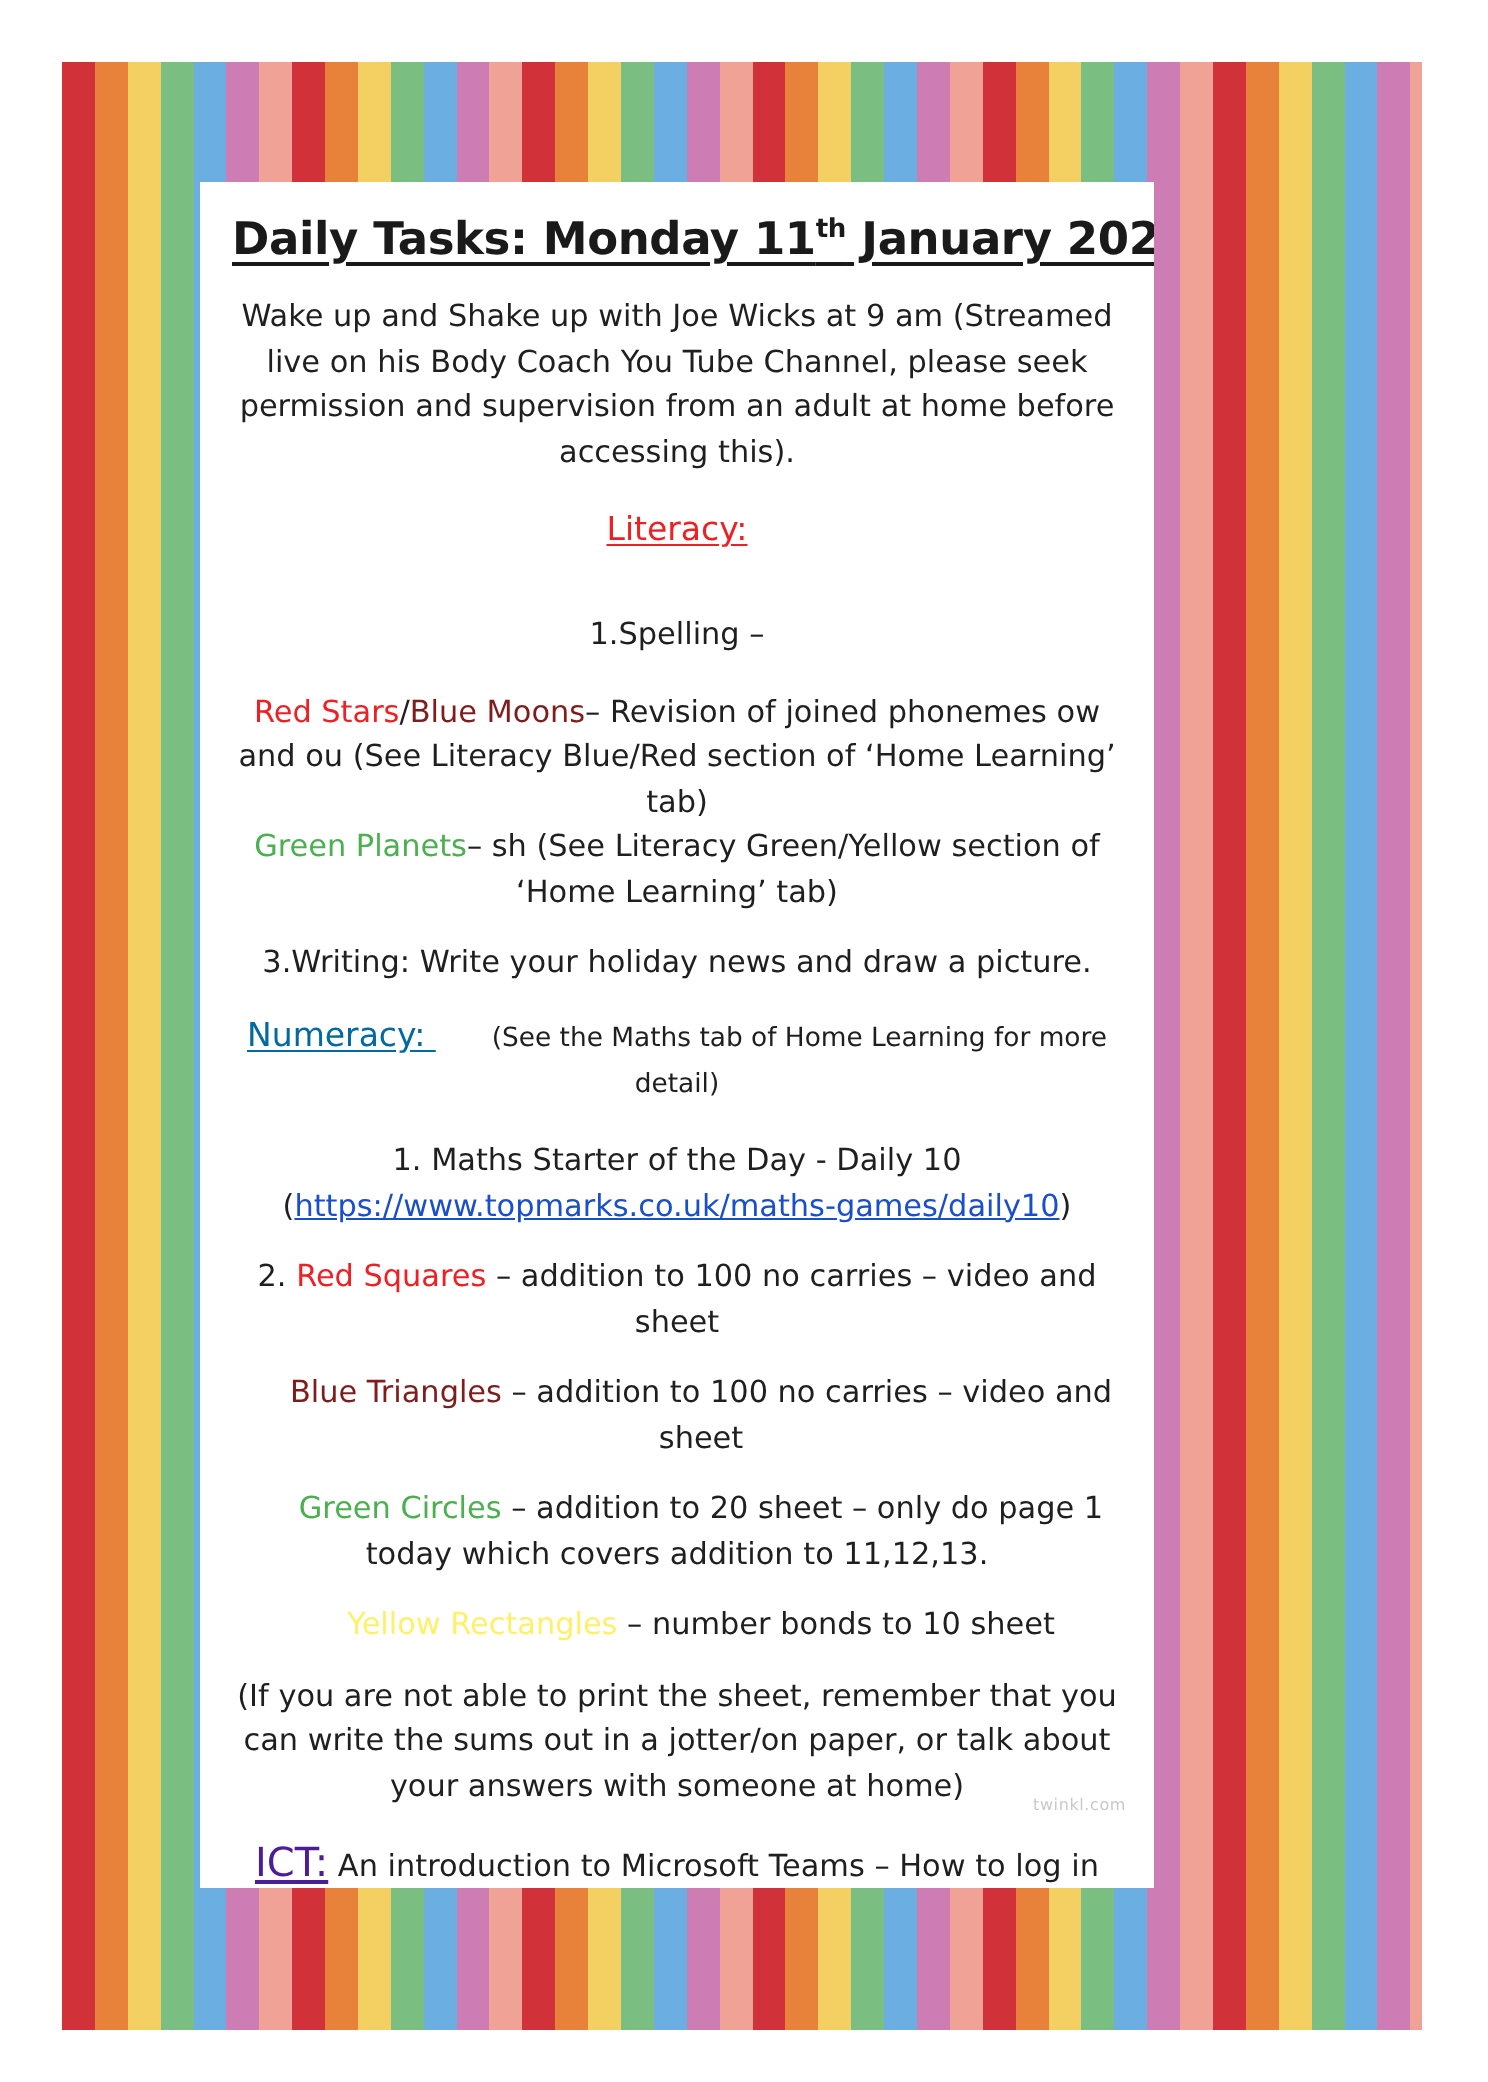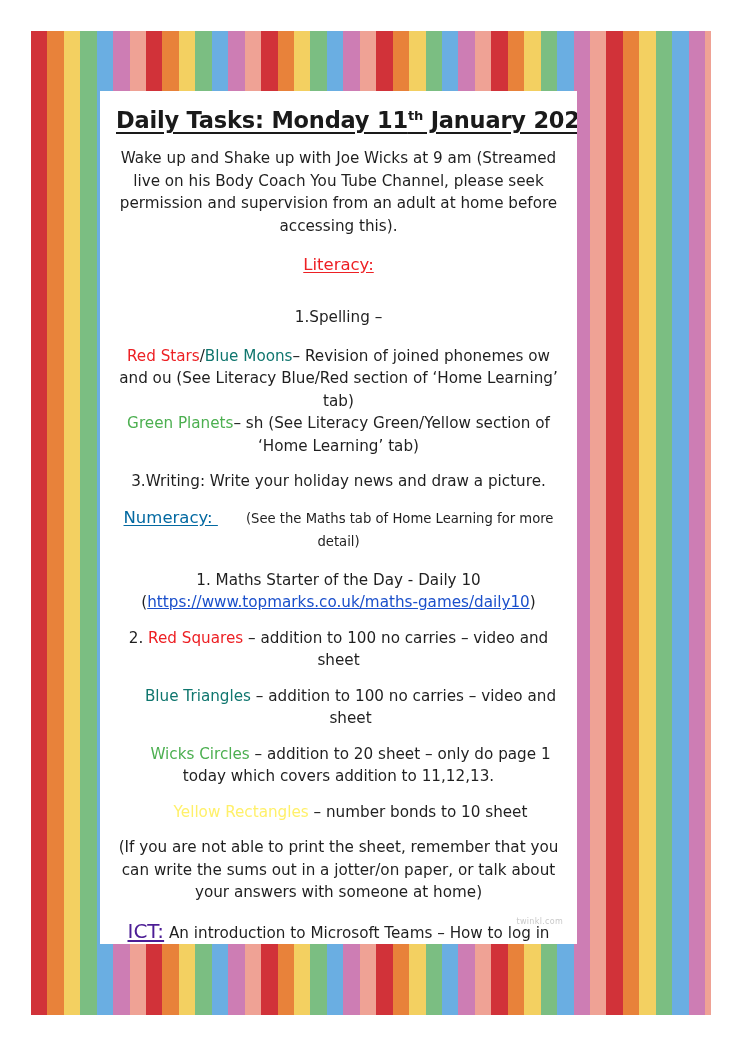--- a/index.html
+++ b/index.html
@@ -92,34 +92,34 @@
     text-decoration: underline;
     text-underline-offset: 2px;
   }
   .hd-literacy  { color: #ED2024; font-size: 16.5px; }
   .hd-numeracy  { color: #0369a1; font-size: 16.5px; }
   .hd-hwb       { color: #3FB96B; font-size: 17px; }
   .hd-ict       { color: #4c1d95; font-size: 20px; }
 
   
   .c-red     { color: #ED2024; }
-  .c-blue    { color: #0f766e; }
+  .c-blue    { color: #7f1d1d; }
   .c-green   { color: #4CAF50; }
   .c-yellow  { color: #FFF06A; }
 
   a.weblink {
     color: #1A4FCB;
     text-decoration: underline;
     word-break: break-all;
   }
 
   #watermark {
     position: absolute;
     right: 14px;
-    bottom: 18px;
+    bottom: 37px;
     font-size: 8px;
     color: #c9c9c9;
     letter-spacing: 0.3px;
   }
 </style>
 </head>
 <body>
 
 <div id="stripe-bg"></div>
 
@@ -162,21 +162,21 @@
 
   <p class="block">
     <span>2. </span><span class="c-red">Red Squares</span><span> – addition to 100 no carries – video and sheet</span>
   </p>
 
   <p class="block indent-1">
     <span class="c-blue">Blue Triangles</span><span> – addition to 100 no carries – video and sheet</span>
   </p>
 
   <p class="block" style="text-indent:24px">
-    <span class="c-green">Wicks Circles</span><span> – addition to 20 sheet – only do page 1 today which covers addition to 11,12,13.</span>
+    <span class="c-green">Green Circles</span><span> – addition to 20 sheet – only do page 1 today which covers addition to 11,12,13.</span>
   </p>
 
   <p class="block indent-1">
     <span class="c-yellow">Yellow Rectangles</span><span> – number bonds to 10 sheet</span>
   </p>
 
   <p class="block small justified">(If you are not able to print the sheet, remember that you can write the sums out in a jotter/on paper, or talk about your answers with someone at home)</p>
 
 
   <p class="block">

